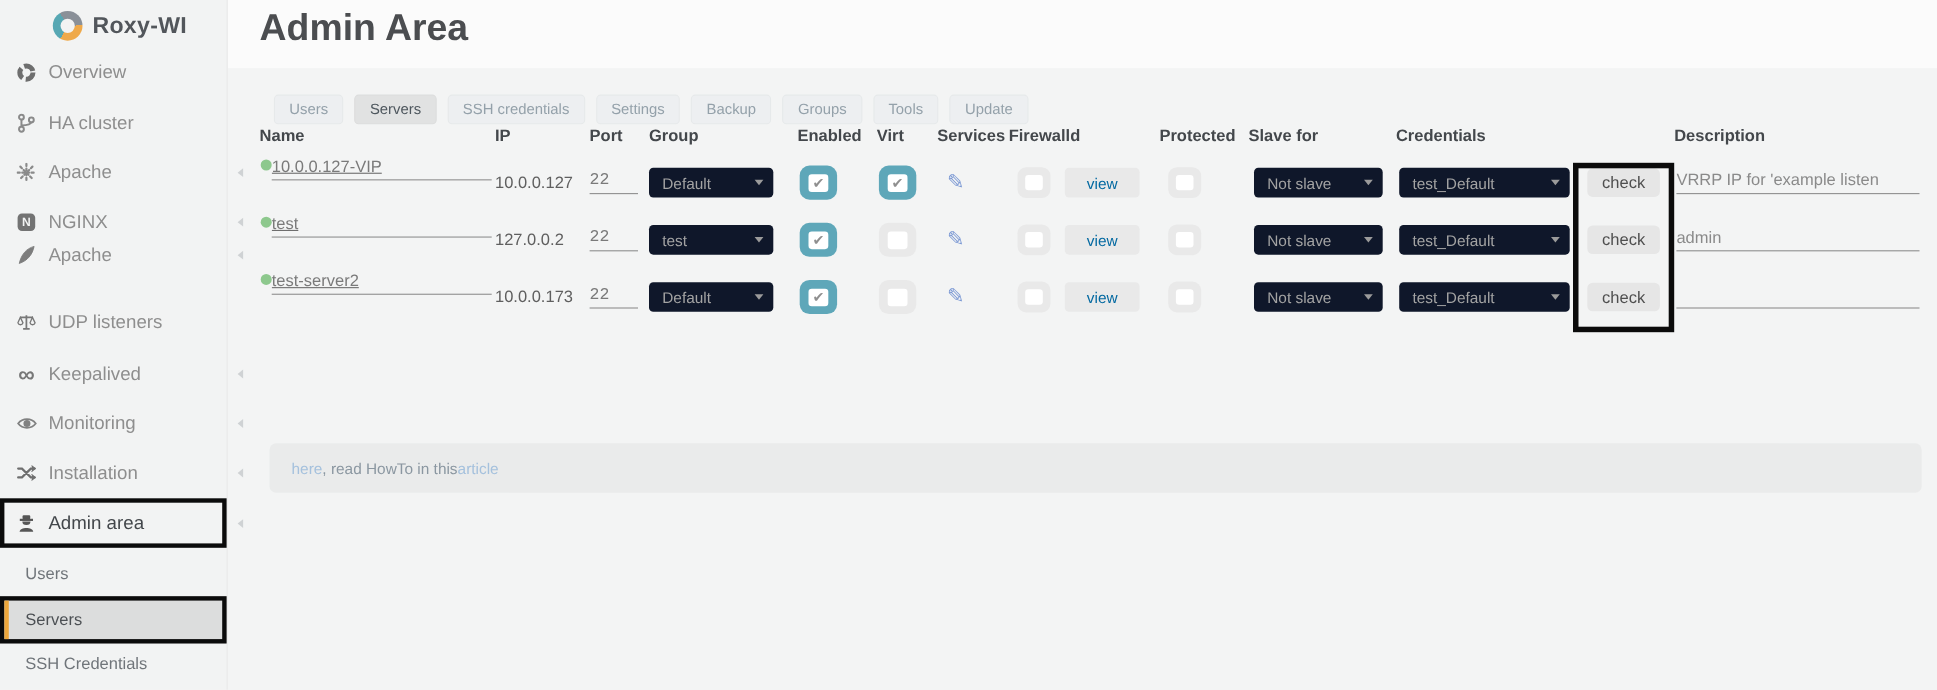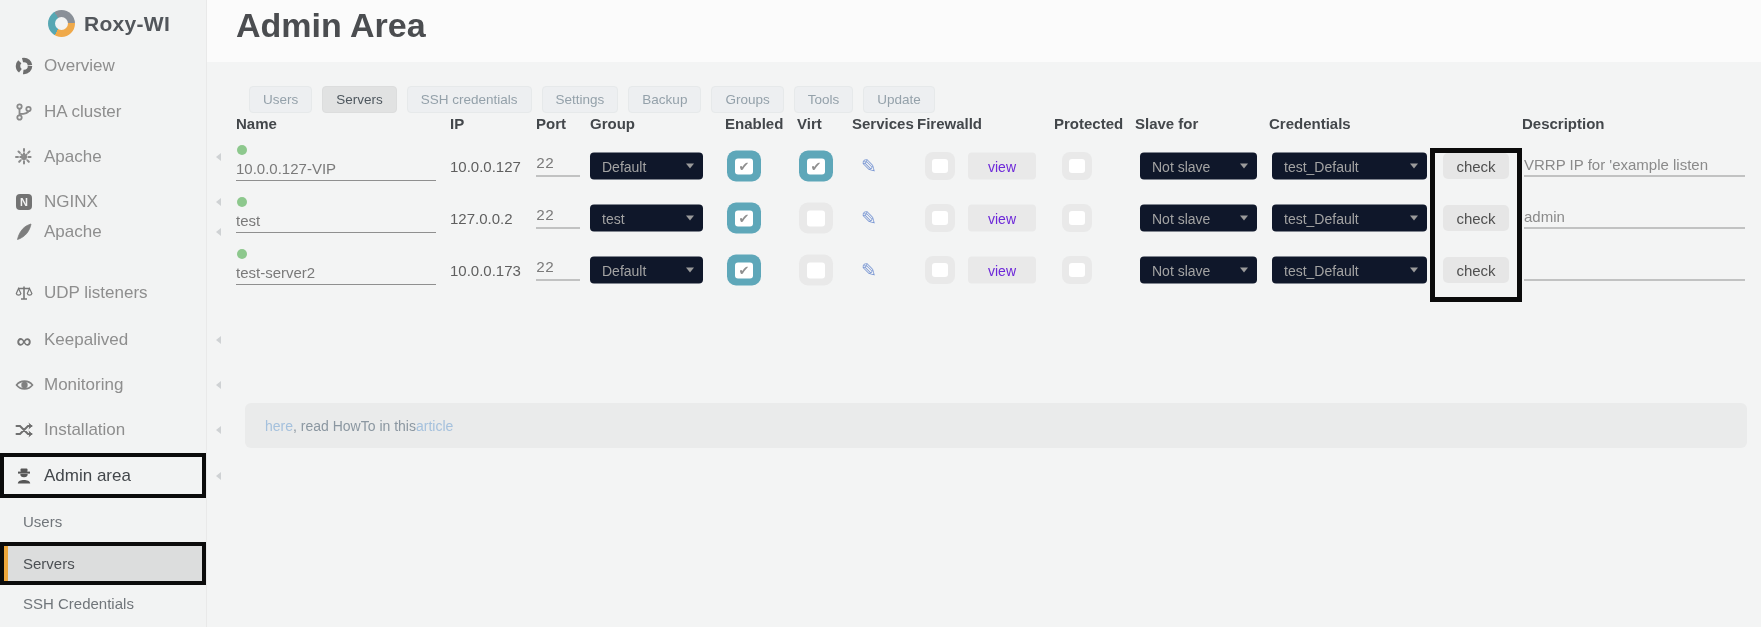--- a/index.html
+++ b/index.html
@@ -70,21 +70,21 @@
   .h-prot{left:1054px} .h-slave{left:1135px} .h-cred{left:1269px} .h-desc{left:1522px}
 
   .row { position: absolute; left: 0; width: 1761px; height: 52px; }
   .cell { position: absolute; top: 50%; transform: translateY(-50%); }
 
   .c-name{left:236px} .c-ip{left:450px} .c-port{left:536px} .c-group{left:590px}
   .c-enabled{left:727px} .c-virt{left:799px} .c-services{left:861px} .c-fw{left:925px}
   .c-view{left:968px} .c-prot{left:1062px} .c-slave{left:1140px} .c-cred{left:1272px}
   .c-check{left:1443px} .c-desc{left:1524px}
 
-  .name-cell { display: flex; flex-direction: column; align-items: flex-start; top: 3px; transform: none; }
+  .name-cell { display: flex; flex-direction: row; align-items: flex-start; top: 3px; transform: none; text-decoration: underline; }
   .dot { width: 10px; height: 10px; border-radius: 50%; background: #8dc88d; margin: 2px 0 5px 1px; }
   .name-input { width: 200px; font-size: 15px; color: #7a7a7a; border-bottom: 1px solid #8f8f8f; padding-bottom: 3px; white-space: nowrap; overflow: hidden; }
 
   .ip-val { font-size: 15px; color: #5f5f5f; }
   .inp { display: inline-block; font-size: 15px; color: #7a7a7a; border-bottom: 1px solid #8f8f8f; padding-bottom: 3px; height: 21px; white-space: nowrap; }
   .inp.port { width: 44px; font-family: Liberation Mono, monospace; }
   .inp.desc { width: 221px; color: #8a8a8a; overflow: hidden; }
 
   .select {
     height: 27px; border-radius: 4px; background: #0f172a; display: flex; align-items: center;
@@ -99,21 +99,21 @@
   .cb .inner { width: 18px; height: 16px; background: #fff; border-radius: 3px;
         display: flex; align-items: center; justify-content: center; font-size: 13px; color: transparent; }
   .cb.checked { background: #5ea7b9; }
   .cb.checked .inner { color: #8f8f8f; }
   .cb.small { width: 30px; height: 28px; border-radius: 8px; }
   .cb.small .inner { width: 16px; height: 14px; }
 
   .pencil { font-size: 19px; color: #7c99d4; cursor: pointer; line-height: 1; }
 
   .btn { border: none; border-radius: 5px; cursor: pointer; font-family: inherit; }
-  .btn.view { width: 68px; height: 27px; background: #e9e9e9; color: #6d28d9; font-size: 14px; border-radius: 4px; }
+  .btn.view { width: 68px; height: 27px; background: #e9e9e9; color: #0369a1; font-size: 14px; border-radius: 4px; }
   .btn.check { width: 66px; height: 26px; background: #e6e6e6; color: #4f4f4f; font-size: 15px; }
 
   .infobox {
     position: absolute; left: 245px; top: 403px; width: 1502px; height: 45px;
     background: #eaebeb; border-radius: 6px; display: flex; align-items: center; padding-left: 20px;
     font-size: 14px; color: #8b97a1;
   }
   .infobox a { color: #a5c1dd; text-decoration: none; cursor: pointer; }
 </style>
 </head>

